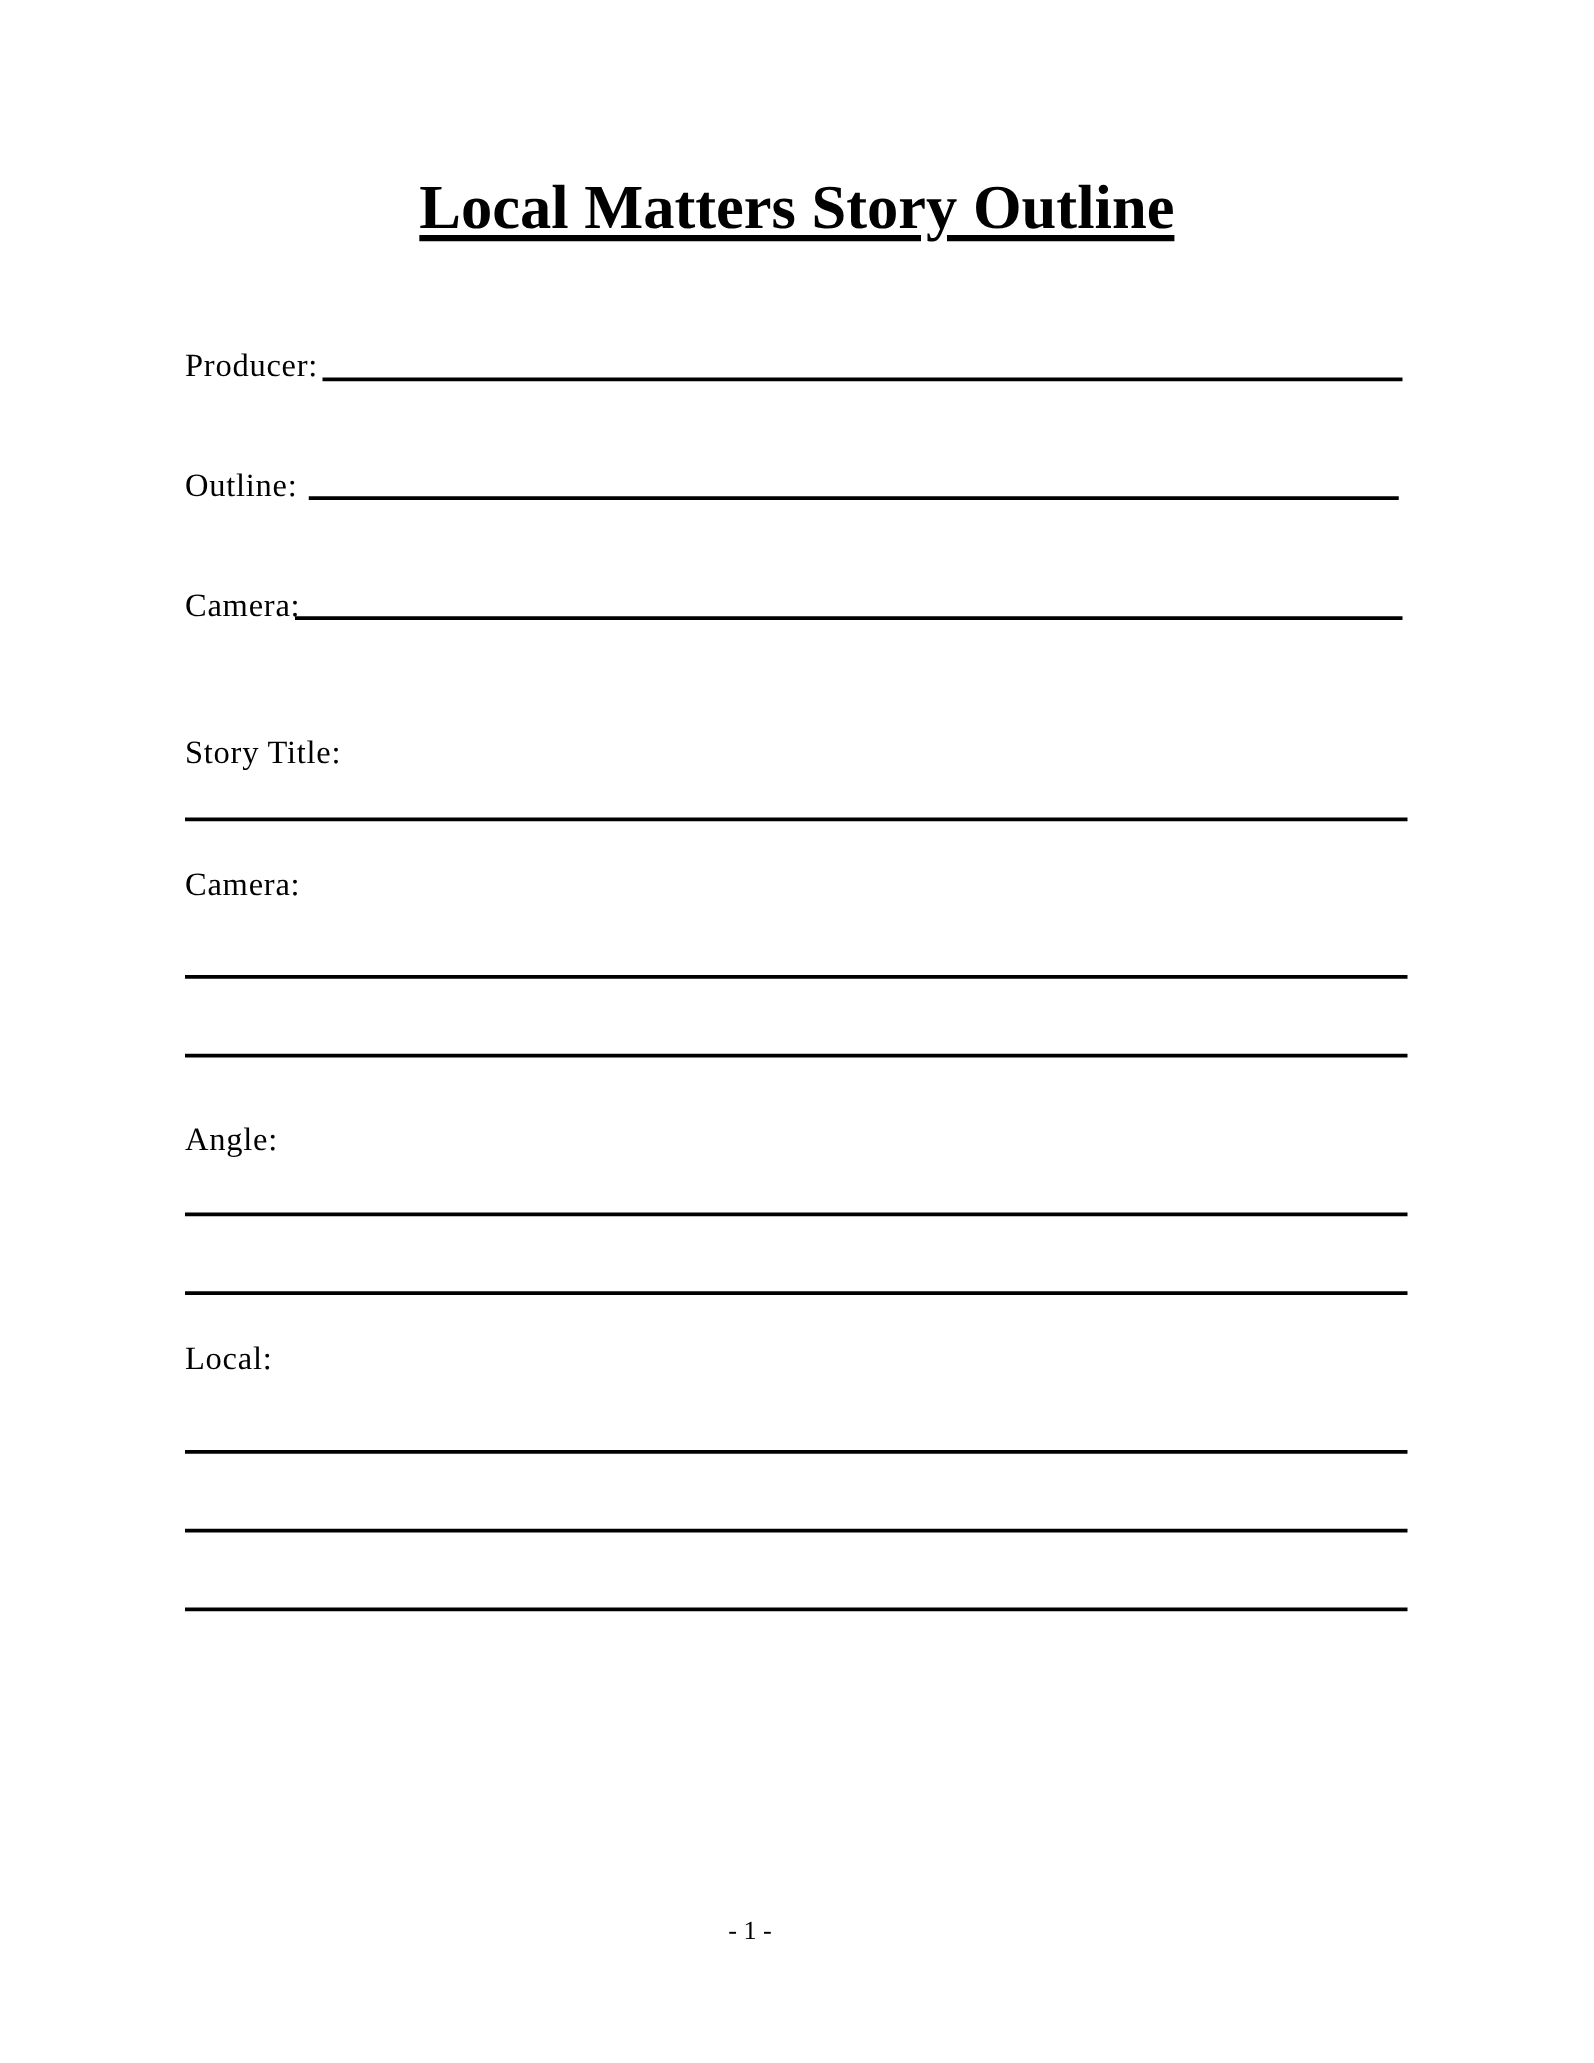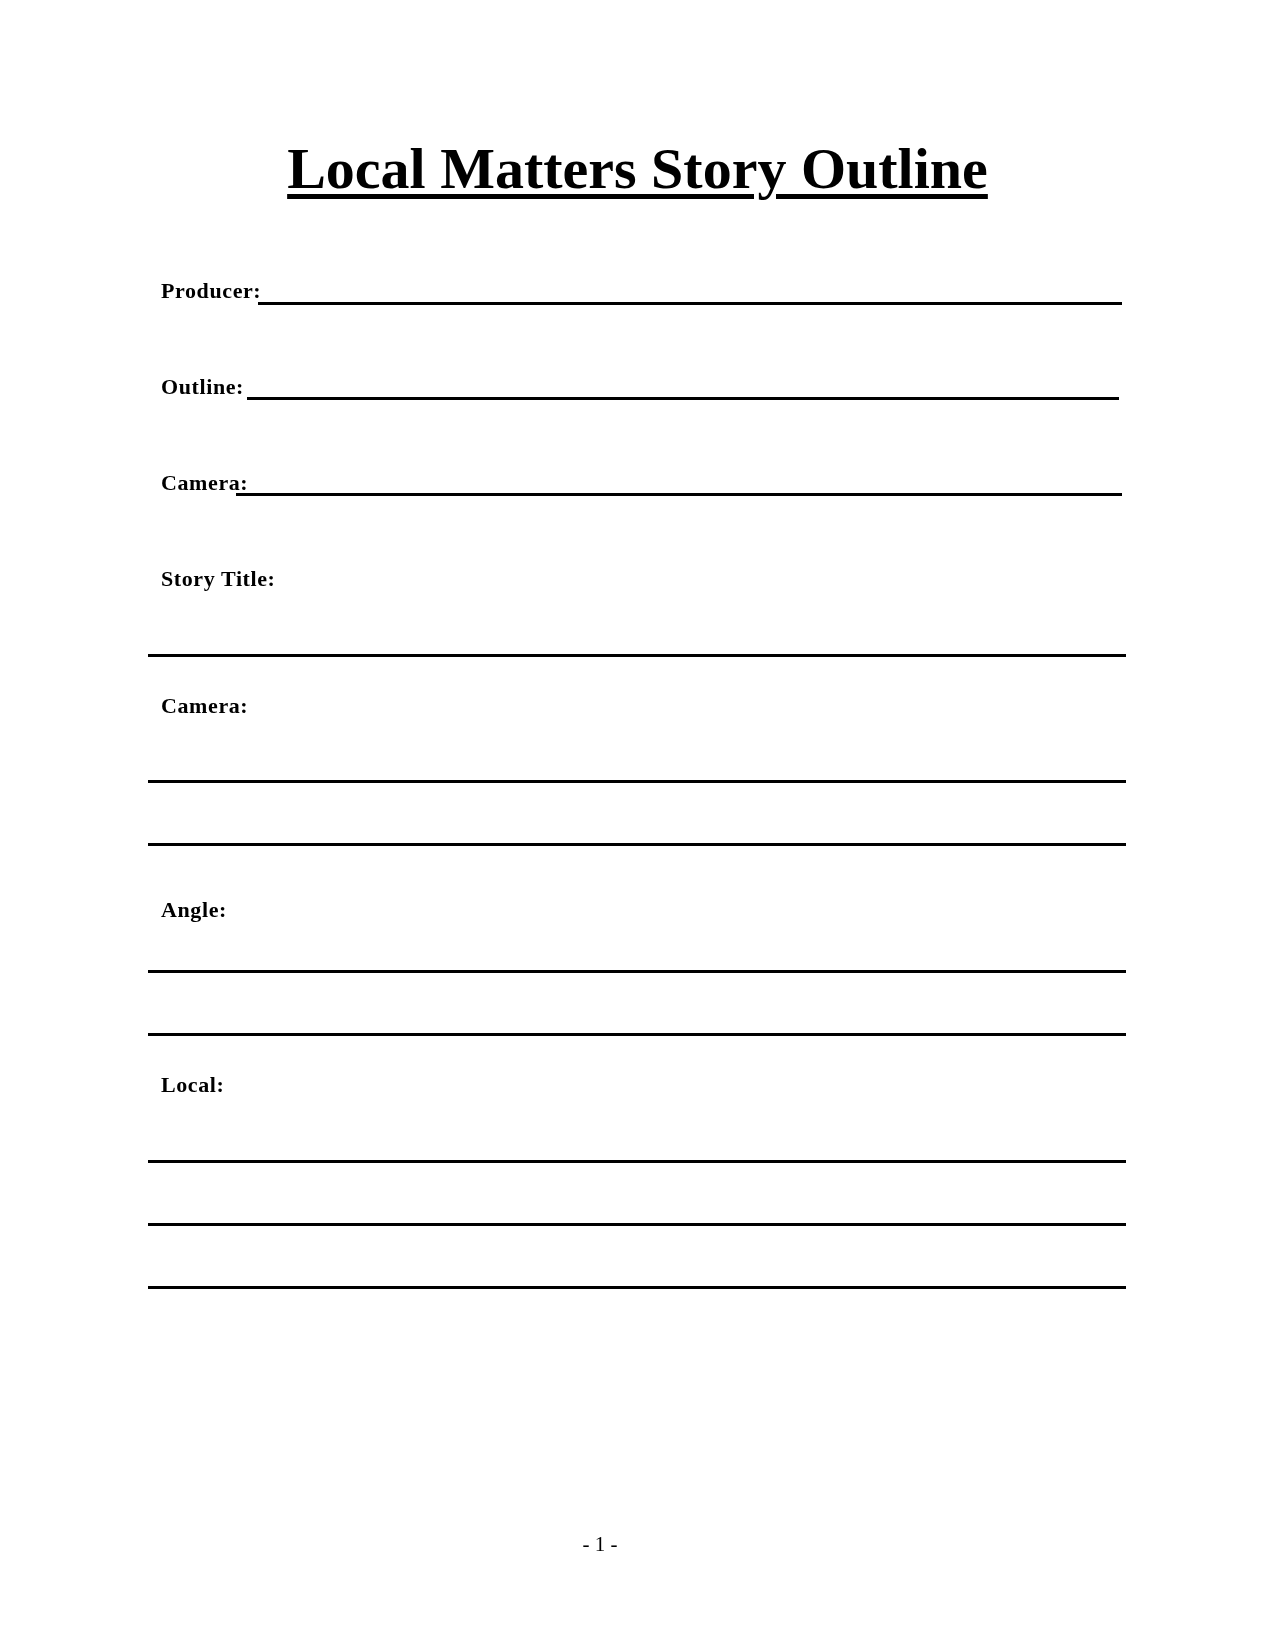--- a/index.html
+++ b/index.html
@@ -1,39 +1,39 @@
 <!DOCTYPE html>
 <html><head>
   <meta charset="utf-8">
   <style>
     html, body { margin: 0; padding: 0; background: #ffffff; }
     body { width: 1275px; height: 1650px; position: relative; overflow: hidden;
            font-family: "Liberation Serif", serif; color: #000; }
     .title { position: absolute; left: 0; width: 1275px; top: 140px; text-align: center;
-             font-size: 58px; font-weight: bold; line-height: 1; }
+             font-size: 50px; font-weight: bold; line-height: 1; }
     .title span { text-decoration: underline; text-decoration-thickness: 5px; text-underline-offset: 6px; }
-    .label { position: absolute; left: 148px; font-size: 22px; font-weight: bold; letter-spacing: 0.6px; margin-left: 13px; }
+    .label { position: absolute; left: 148px; font-size: 26px; font-weight: normal; letter-spacing: 0.6px; }
     .line { position: absolute; height: 3px; background: #000; }
     .pagenum { position: absolute; left: 0; width: 1200px; top: 1532px; text-align: center; font-size: 21px; }
   </style>
 </head>
 <body>
 
 <div class="title"><span>Local Matters Story Outline</span></div>
 
 <div class="label" style="top:278px">Producer:</div>
 <div class="line" style="left:258px;width:864px;top:302px"></div>
 
 <div class="label" style="top:374px">Outline:</div>
 <div class="line" style="left:247px;width:872px;top:397px"></div>
 
 <div class="label" style="top:470px">Camera:</div>
 <div class="line" style="left:236px;width:886px;top:493px"></div>
 
-<div class="label" style="top:566px">Story Title:</div>
+<div class="label" style="top:587px">Story Title:</div>
 <div class="line" style="left:148px;width:978px;top:654px"></div>
 
 <div class="label" style="top:693px">Camera:</div>
 <div class="line" style="left:148px;width:978px;top:780px"></div>
 <div class="line" style="left:148px;width:978px;top:843px"></div>
 
 <div class="label" style="top:897px">Angle:</div>
 <div class="line" style="left:148px;width:978px;top:970px"></div>
 <div class="line" style="left:148px;width:978px;top:1033px"></div>
 

